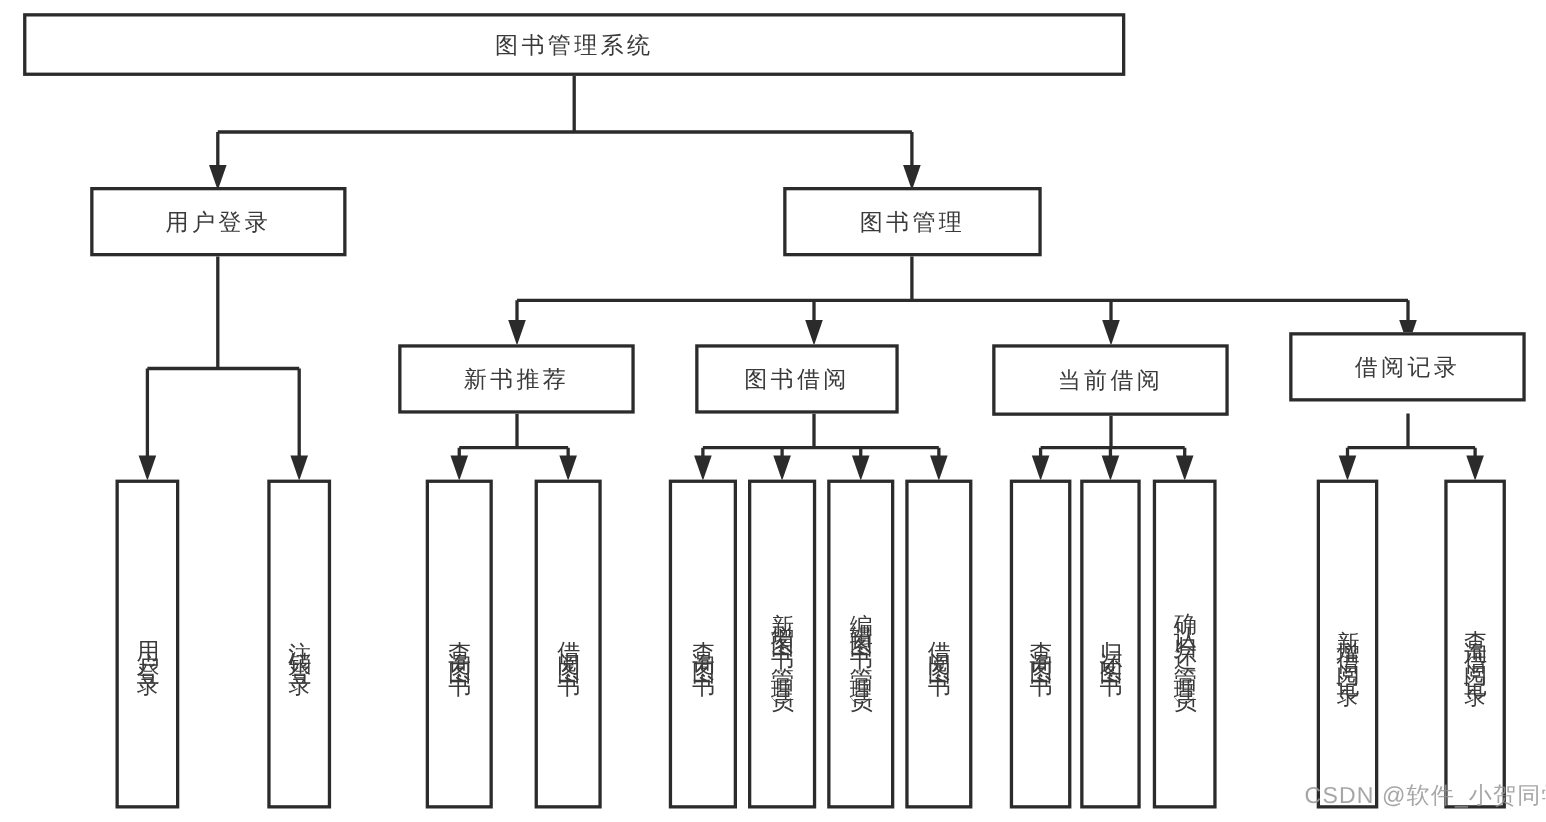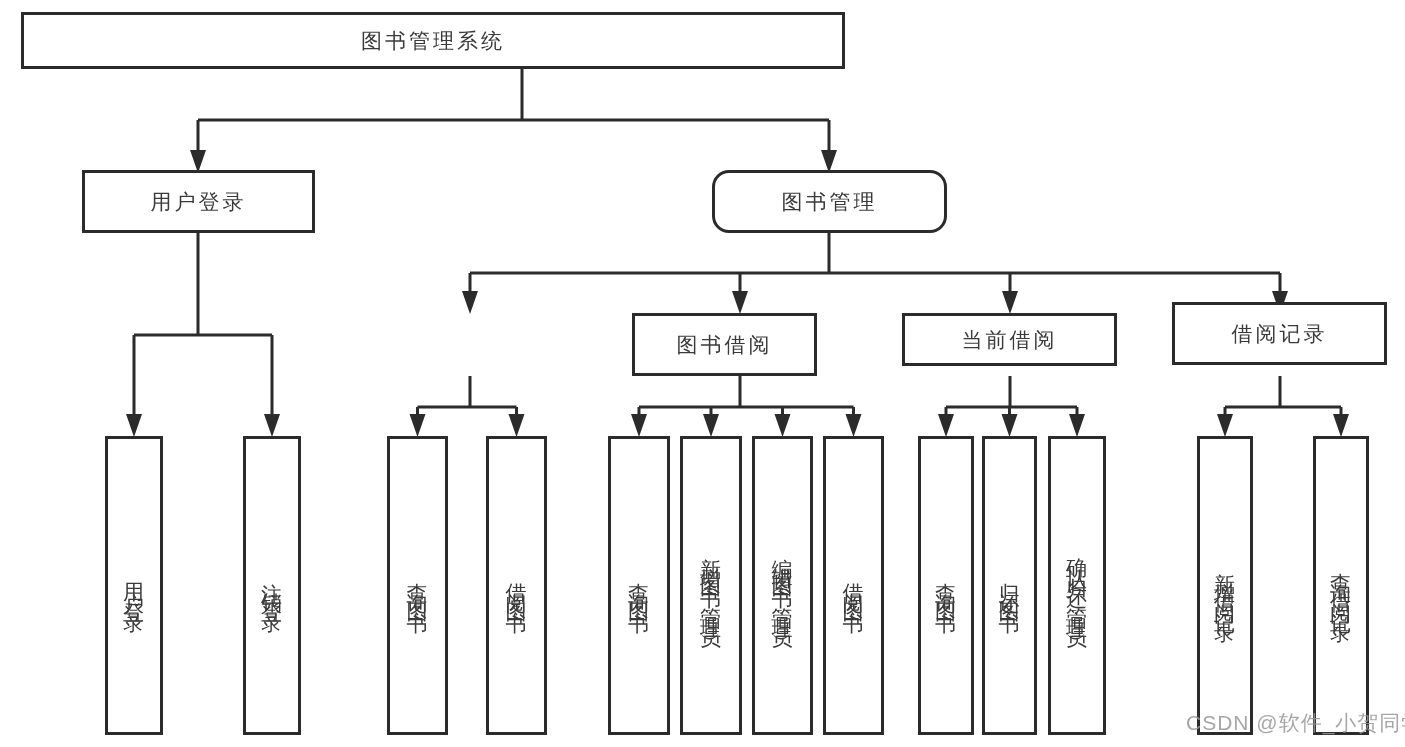--- a/index.html
+++ b/index.html
@@ -90,35 +90,38 @@
       <polygon fill="#2b2b2b" stroke="none" points="1069,414 1085,414 1077,437"></polygon>
     </g>
 
     <g>
       <path d="M1280 376 V407 M1225 407 H1341 M1225 407 V415 M1341 407 V415"></path>
       <polygon fill="#2b2b2b" stroke="none" points="1217,414 1233,414 1225,437"></polygon>
       <polygon fill="#2b2b2b" stroke="none" points="1333,414 1349,414 1341,437"></polygon>
     </g>
   </svg>
 
-  <div class="node hbox" style="left:21px;top:12px;width:824px;height:57px;">
+  <div class="node hbox" style="left:21px;top:12px;width:1002px;height:57px;">
     <span class="lbl">图书管理系统</span>
   </div>
 
   <div class="node hbox" style="left:82px;top:170px;width:233px;height:63px;">
     <span class="lbl">用户登录</span>
   </div>
-  <div class="node hbox" style="left:712px;top:170px;width:235px;height:63px;border-radius:17px;">
+  <div class="node hbox" style="left:712px;top:170px;width:235px;height:63px;">
     <span class="lbl">图书管理</span>
   </div>
 
+  <div class="node hbox" style="left:362px;top:313px;width:215px;height:63px;">
+    <span class="lbl">新书推荐</span>
+  </div>
   <div class="node hbox" style="left:632px;top:313px;width:185px;height:63px;">
     <span class="lbl">图书借阅</span>
   </div>
-  <div class="node hbox" style="left:902px;top:313px;width:215px;height:53px;">
+  <div class="node hbox" style="left:902px;top:313px;width:215px;height:65px;">
     <span class="lbl">当前借阅</span>
   </div>
   <div class="node hbox" style="left:1172px;top:302px;width:215px;height:63px;">
     <span class="lbl">借阅记录</span>
   </div>
 
   <div class="node vbox" style="left:105px;top:436px;width:58px;height:299px;">
     <span class="lbl">用户登录</span>
   </div>
   <div class="node vbox" style="left:243px;top:436px;width:58px;height:299px;">

